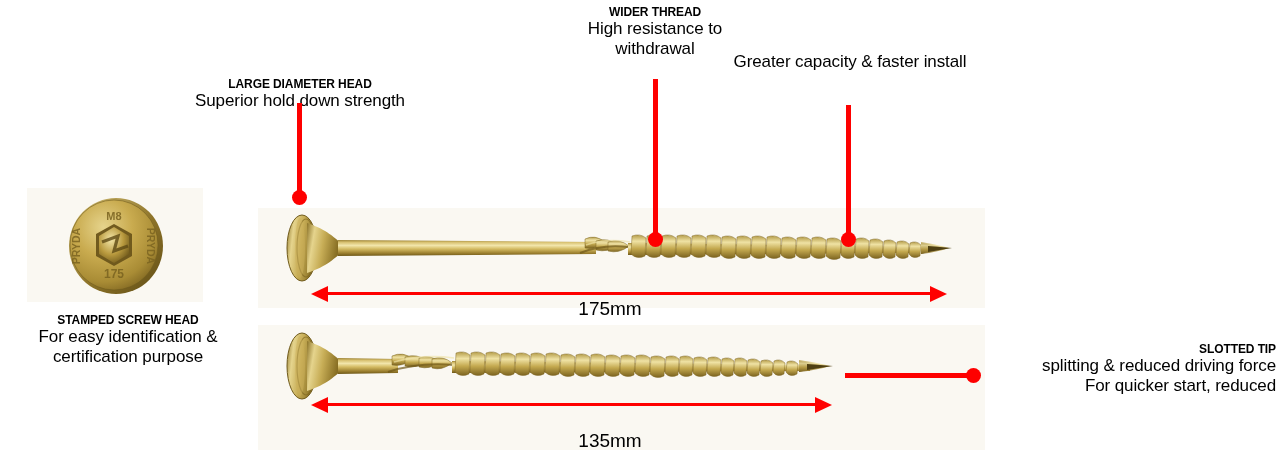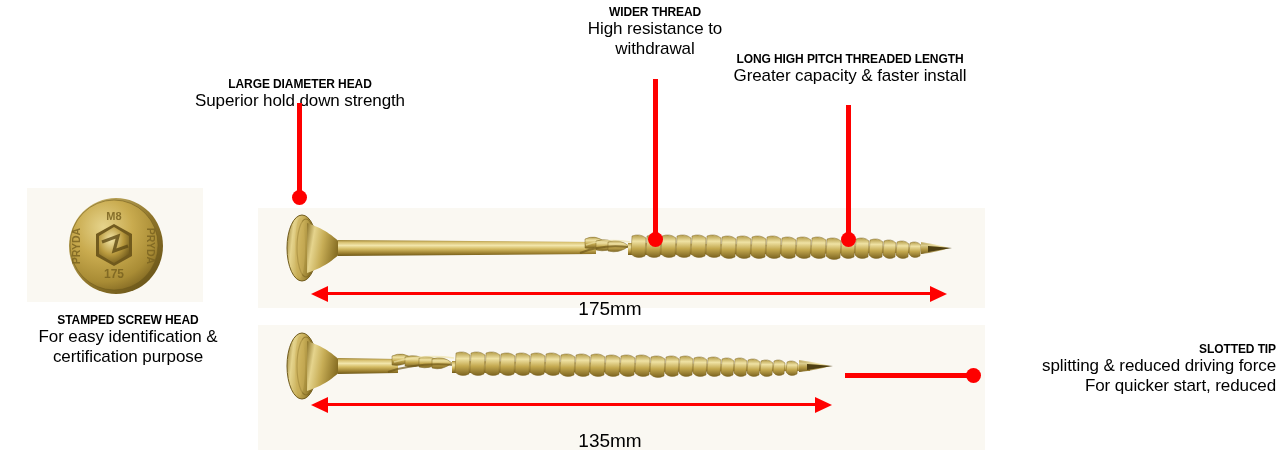--- a/index.html
+++ b/index.html
@@ -287,21 +287,20 @@
 
   <div class="callout" style="left:560px; top:5px; width:190px;">
     <div class="hdr">WIDER THREAD</div>
     <div class="sub">High resistance to</div>
     <div class="sub">withdrawal</div>
   </div>
   <div class="leader-v" style="left:653px; top:79px; height:162px;"></div>
   <div class="leader-dot" style="left:648px; top:232px;"></div>
 
   <div class="callout" style="left:700px; top:52px; width:300px;">
-    <div class="hdr">LONG HIGH PITCH THREADED LENGTH</div>
     <div class="sub">Greater capacity &amp; faster install</div>
   </div>
   <div class="leader-v" style="left:846px; top:105px; height:136px;"></div>
   <div class="leader-dot" style="left:841px; top:232px;"></div>
 
   <div class="callout" style="left:0px; top:313px; width:256px;">
     <div class="hdr">STAMPED SCREW HEAD</div>
     <div class="sub">For easy identification &amp;</div>
     <div class="sub">certification purpose</div>
   </div>

